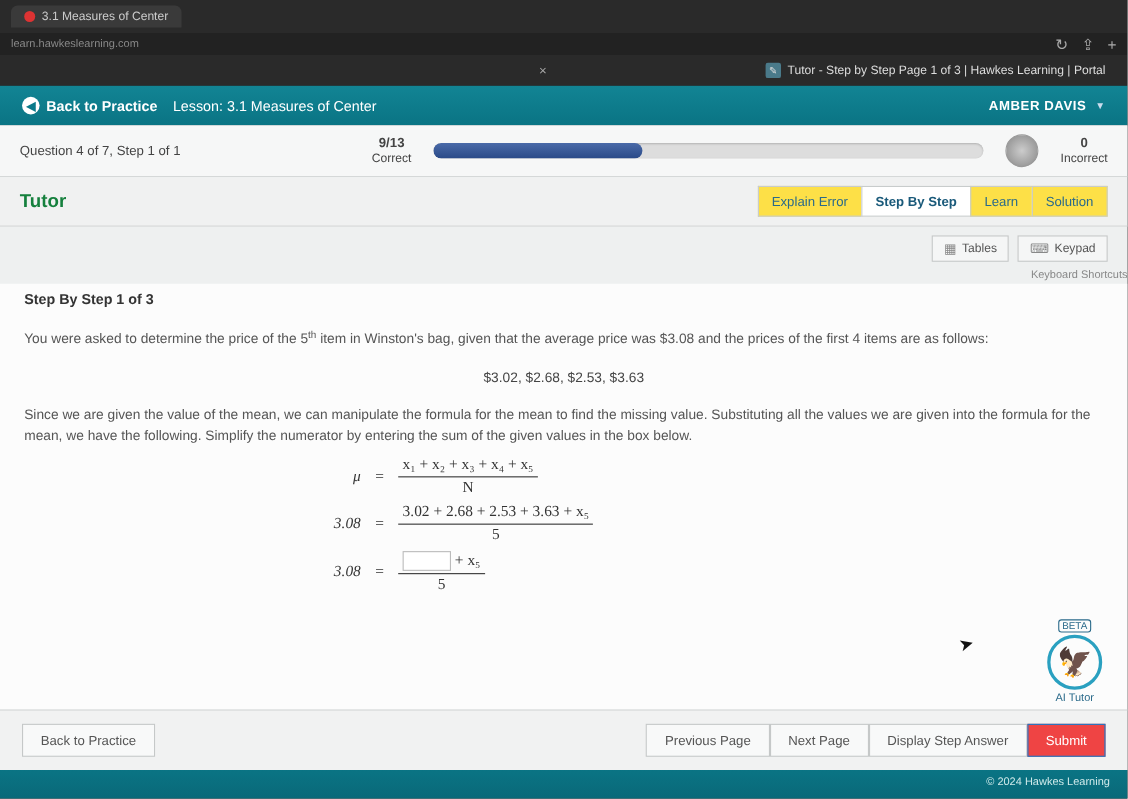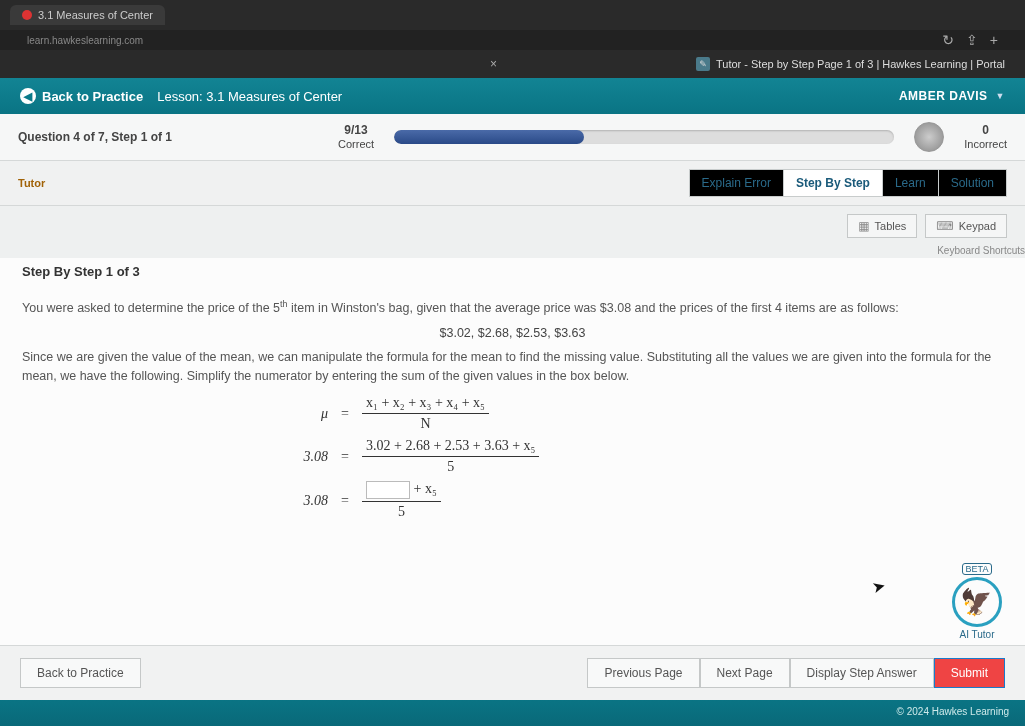--- a/index.html
+++ b/index.html
@@ -31,21 +31,21 @@
     border-radius: 6px 6px 0 0;
   }
   .tab-dot { width:10px; height:10px; border-radius:50%; background:#d33; display:inline-block;}
   .tab-close { color:#888; font-size:12px; margin-left:auto; cursor:pointer;}
   .url-bar {
     background: #222;
     height: 20px;
     display:flex;
     align-items:center;
     justify-content: space-between;
-    padding:0 27px;
+    padding:0 10px;
   }
   .url-text { color:#888; font-size:10px; }
   .url-right { display:flex; gap:12px; color:#aaa; font-size:14px;}
   .secondary-tab-bar {
     background:#2a2a2a;
     height:28px;
     display:flex;
     align-items:center;
     justify-content:flex-end;
     padding:0 20px 0 340px;
@@ -79,43 +79,43 @@
   .status-row {
     background:#f6f7f7;
     border-bottom:1px solid #d5d8d8;
     display:flex;
     align-items:center;
     padding:8px 18px;
     gap:20px;
     font-size:12px;
     color:#444;
   }
-  .qlabel { font-weight:700; flex:0 0 auto; width:300px;}
+  .qlabel { font-weight:400; flex:0 0 auto; width:300px;}
   .score-block { text-align:center; line-height:1.2; }
   .score-num { font-weight:600;}
   .score-lbl { font-size:11px;}
   .prog-outer { flex:1 1 auto; height:14px; background:#ddd; border-radius:7px; overflow:hidden; box-shadow:inset 0 1px 2px rgba(0,0,0,.2);}
   .prog-inner { height:100%; background:linear-gradient(#4a6aa8,#2a4a88); width:38%; border-radius:7px;}
   .coin { width:30px;height:30px;border-radius:50%;background:radial-gradient(#ccc,#888);border:1px solid #999;}
   .incorrect-block { text-align:center; line-height:1.2;}
   .tutor-row {
     background:#f0f1f1;
     border-bottom:1px solid #d5d8d8;
     display:flex;
     align-items:center;
     justify-content:space-between;
     padding:8px 18px;
   }
-  .tutor-label { font-weight:600; font-size:11px; color:#a16207;}
+  .tutor-label { font-weight:600; font-size:17px; color:#15803d;}
   .tutor-tabs { display:flex; gap:0; }
   .tutor-tab {
     font-size:12px;
     padding:6px 12px;
     border:1px solid #c8cccc;
-    background:#000000;
+    background:#fde047;
     cursor:pointer;
     color:#2a6a8a;
   }
   .tutor-tab:not(:last-child){ border-right:none;}
   .tutor-tab.active { background:#fff; font-weight:600; color:#1a5a7a;}
   .tool-row {
     display:flex;
     justify-content:flex-end;
     align-items:center;
     gap:8px;
@@ -136,21 +136,21 @@
     flex:1 1 auto;
     overflow:auto;
     background:#fcfcfc;
     padding:6px 22px 10px;
     font-size:12.5px;
     color:#555;
   }
   .step-title { font-weight:600; font-size:13px; color:#333; margin-bottom:19px;}
   .body-text { line-height:1.5; margin:6px 0;}
   .body-text sup{font-size:9px;}
-  .center-line { text-align:center; margin:8px 0; color:#444;}
+  .center-line { text-align:center; margin:18px 0; color:#444;}
   .math-block { margin:10px 0 10px 260px; font-family: "Times New Roman", serif; font-size:14px; color:#333;}
   .math-row { display:flex; align-items:center; gap:10px; margin:6px 0;}
   .math-lhs { width:46px; text-align:right; font-style:italic;}
   .eq { width:14px; text-align:center;}
   .frac { display:inline-flex; flex-direction:column; align-items:center;}
   .frac .num { padding:0 4px 2px; border-bottom:1px solid #333;}
   .frac .den { padding:2px 4px 0;}
   .answer-box { display:inline-block; border:1px solid #bbb; min-width:44px; height:18px; vertical-align:middle; background:#fff;}
   .ai-tutor {
     position:absolute;

